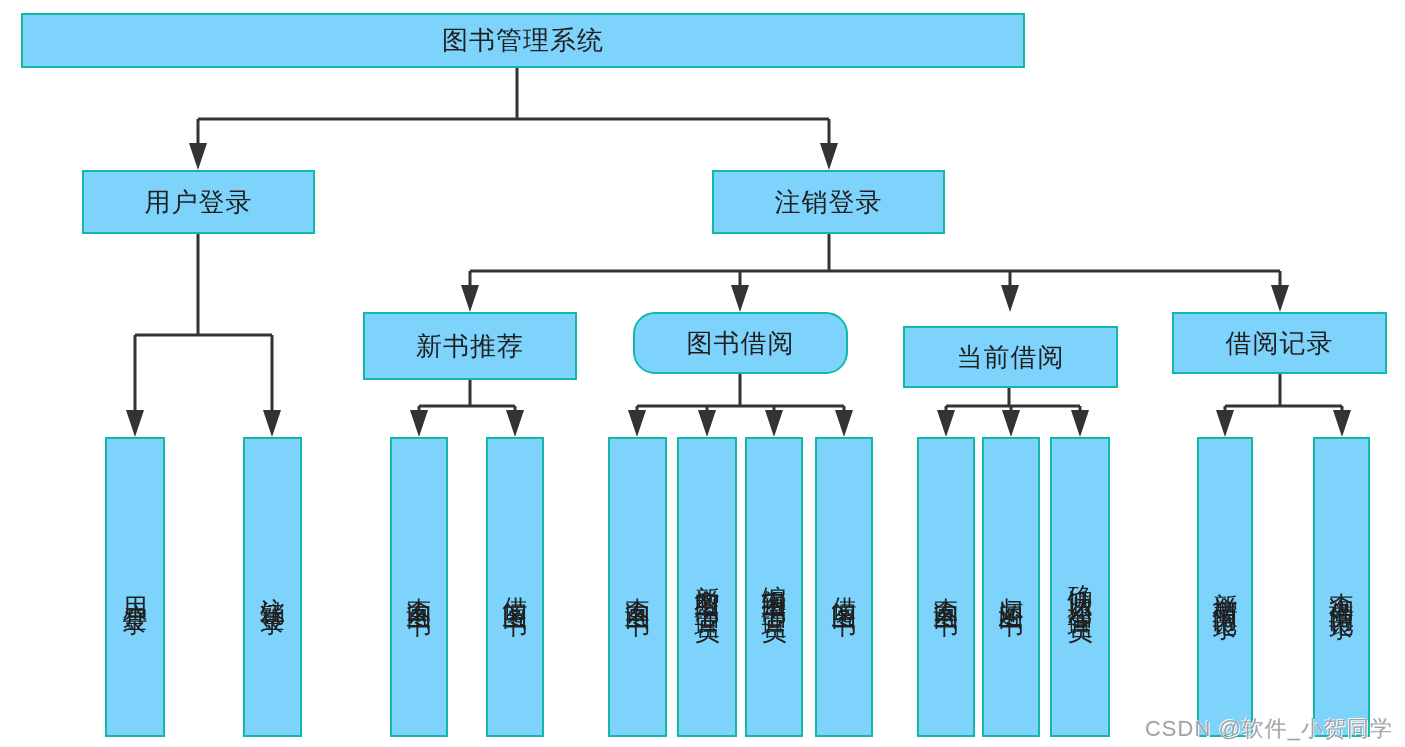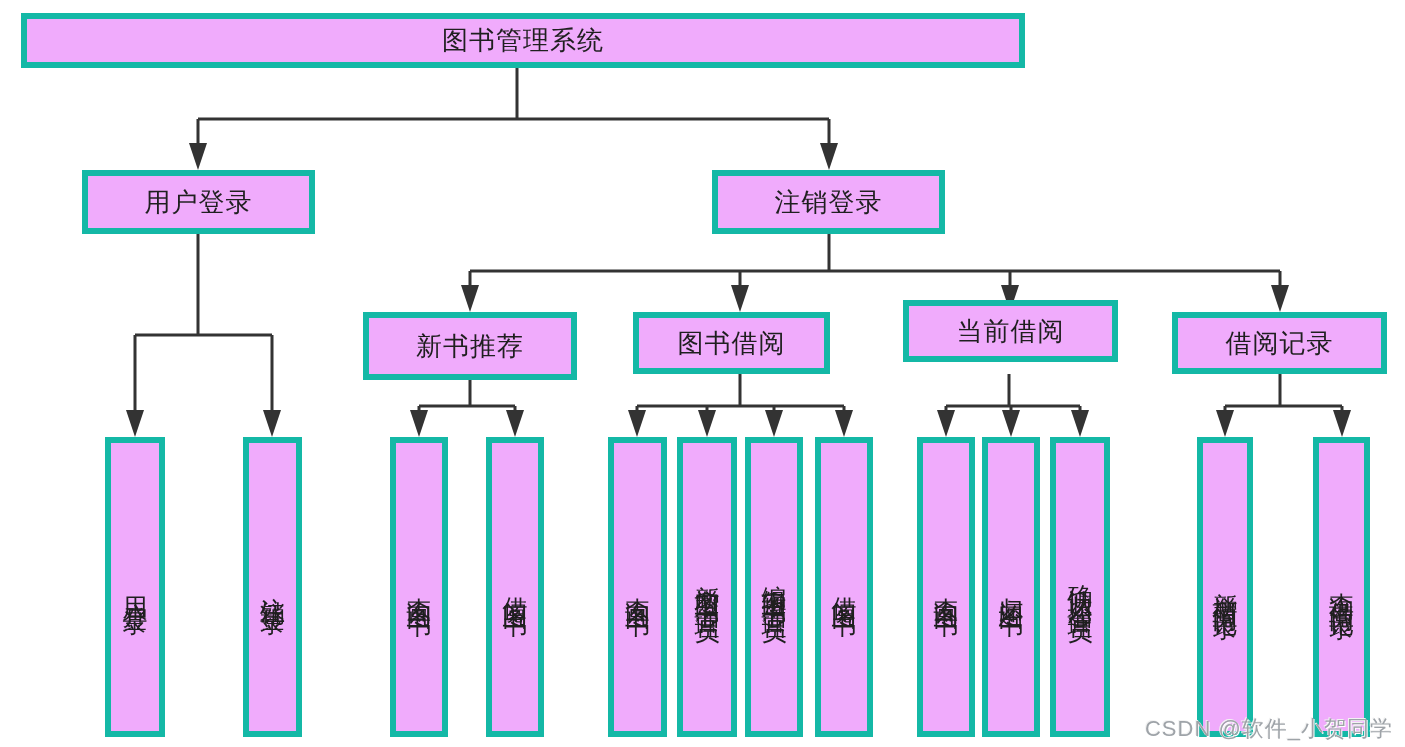--- a/index.html
+++ b/index.html
@@ -13,22 +13,22 @@
     overflow: hidden;
   }
   .connectors {
     position: absolute;
     left: 0; top: 0;
     z-index: 0;
   }
   .box {
     position: absolute;
     box-sizing: border-box;
-    border: 6px solid #14b8a6;
-    background: #f0abfc;
+    border: 2px solid #14b8a6;
+    background: #7dd3fc;
     display: flex;
     align-items: center;
     justify-content: center;
     z-index: 1;
   }
   .hbox {
     font-size: 26px;
     letter-spacing: 1px;
     white-space: nowrap;
   }
@@ -107,24 +107,24 @@
   <div class="box hbox" style="left:82px; top:170px; width:233px; height:64px;">
     <span>用户登录</span>
   </div>
   <div class="box hbox" style="left:712px; top:170px; width:233px; height:64px;">
     <span>注销登录</span>
   </div>
 
   <div class="box hbox" style="left:363px; top:312px; width:214px; height:68px;">
     <span>新书推荐</span>
   </div>
-  <div class="box hbox" style="left:633px; top:312px; width:197px; height:62px;">
+  <div class="box hbox" style="left:633px; top:312px; width:215px; height:62px;border-radius:22px;">
     <span>图书借阅</span>
   </div>
-  <div class="box hbox" style="left:903px; top:300px; width:215px; height:62px;">
+  <div class="box hbox" style="left:903px; top:326px; width:215px; height:62px;">
     <span>当前借阅</span>
   </div>
   <div class="box hbox" style="left:1172px; top:312px; width:215px; height:62px;">
     <span>借阅记录</span>
   </div>
 
   <div class="box leaf" style="left:105px; width:60px;">
     <span class="vtext">用户登录</span>
   </div>
   <div class="box leaf" style="left:243px; width:59px;">

